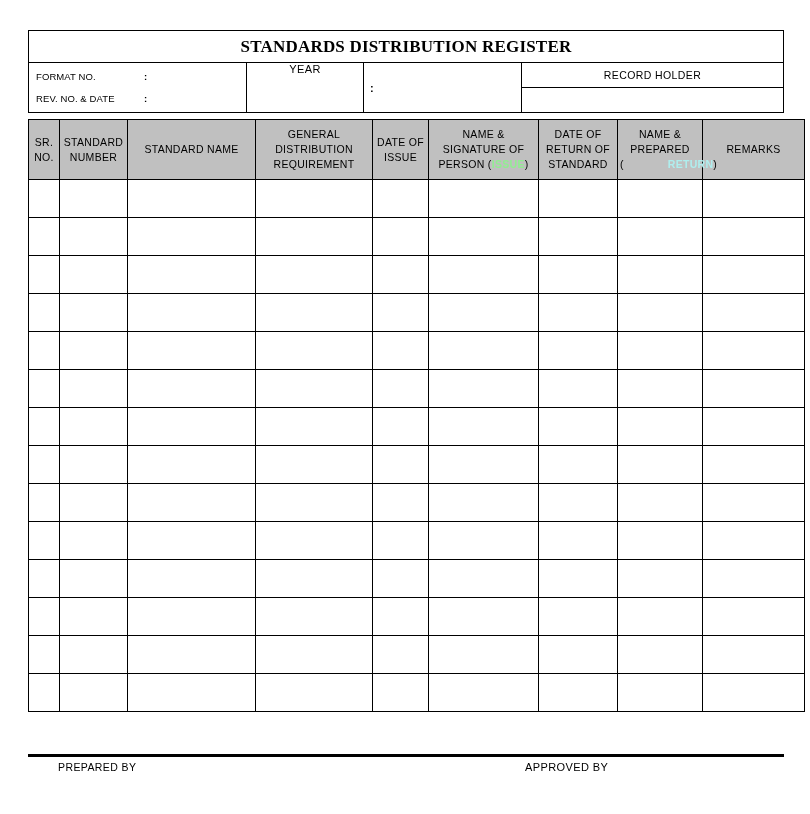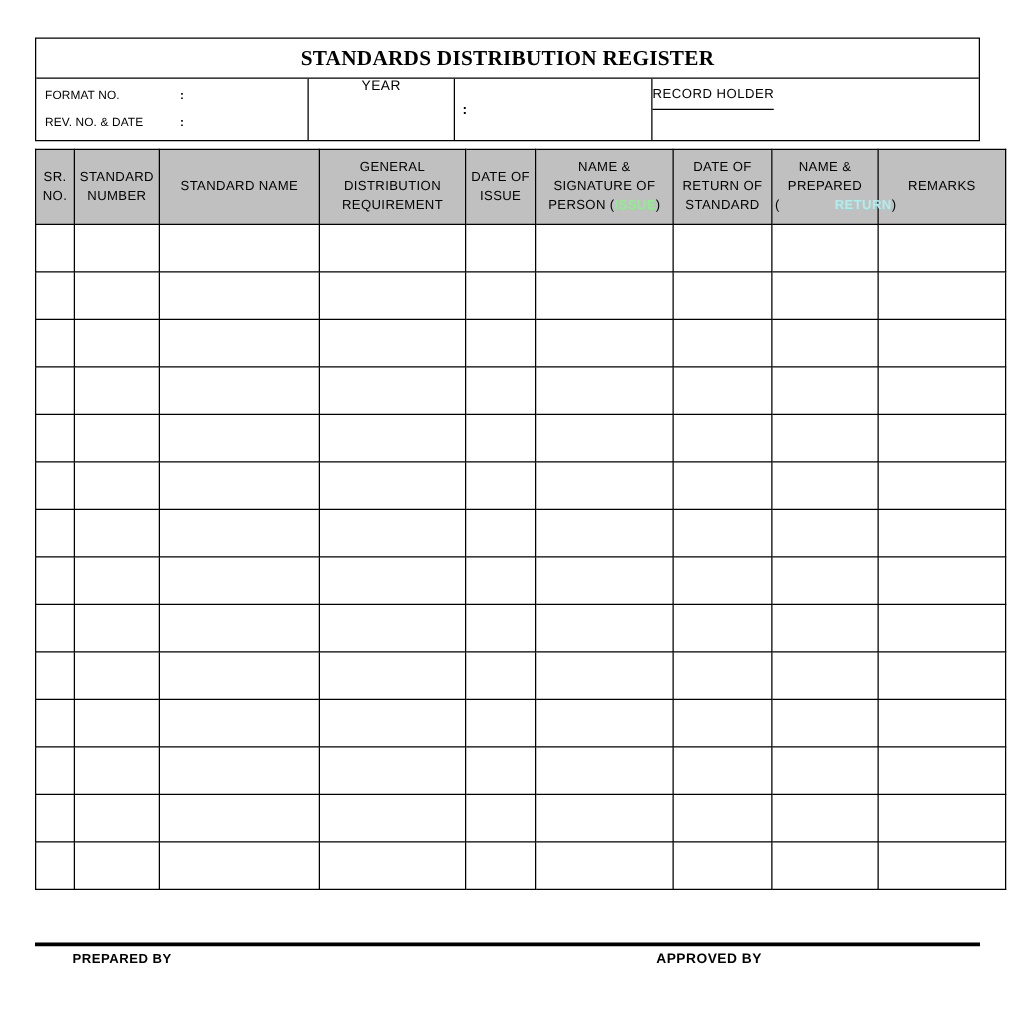--- a/index.html
+++ b/index.html
@@ -89,21 +89,21 @@
     display: flex;
     align-items: center;
     padding-left: 6px;
     font-size: 11px;
     font-weight: bold;
   }
 
   .cell-holder {
     flex: 1;
     display: flex;
-    flex-direction: row;
+    flex-direction: column;
   }
   .holder-top {
     height: 24px;
     border-bottom: 1.5px solid #000000;
     display: flex;
     align-items: center;
     justify-content: center;
     font-size: 10.5px;
     letter-spacing: 0.4px;
   }
@@ -164,21 +164,20 @@
     width: 756px;
     height: 3px;
     background: #000000;
   }
   .footer-labels {
     position: absolute;
     left: 28px;
     top: 761px;
     width: 756px;
     height: 20px;
-    font-weight: bold;
   }
   .footer-prepared {
     position: absolute;
     left: 30px;
     top: 0;
     font-size: 10.5px;
     letter-spacing: 0.4px;
     white-space: nowrap;
   }
   .footer-approved {

